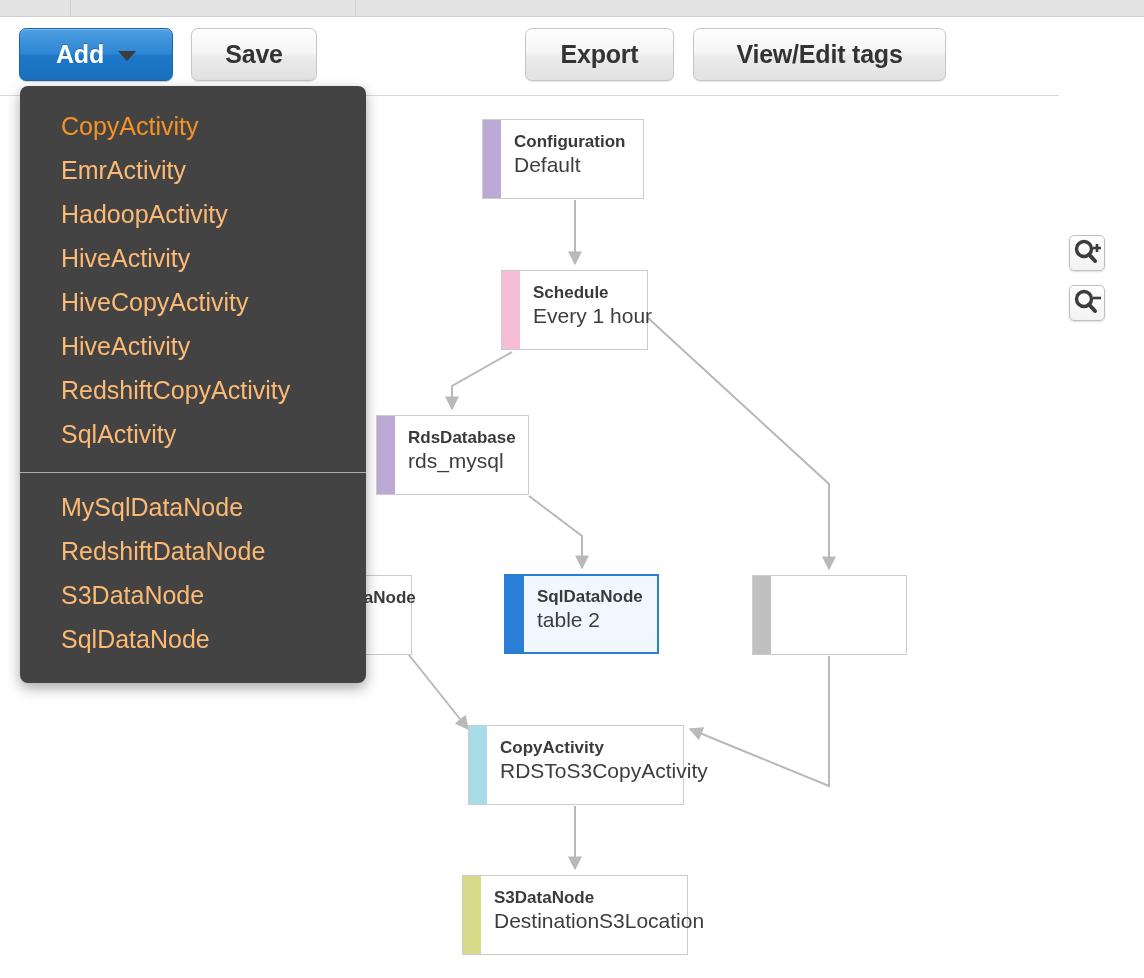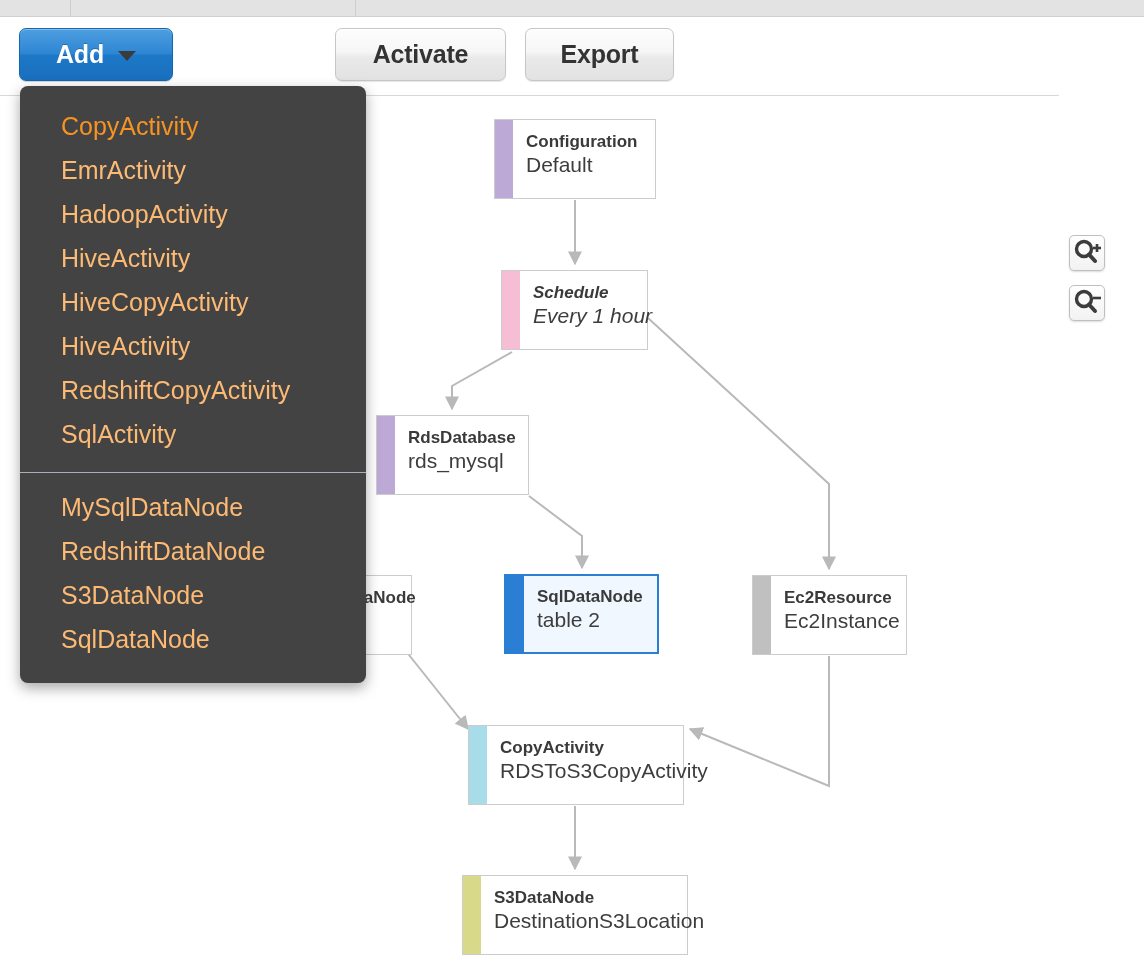--- a/index.html
+++ b/index.html
@@ -184,22 +184,23 @@
   <div class="top-strip">
     <div class="divider" style="left:70px"></div>
     <div class="divider" style="left:355px"></div>
   </div>
 
   <div class="toolbar">
     <div class="btn btn-primary" id="btn-add">
       <span>Add</span>
       <span class="caret"></span>
     </div>
-    <div class="btn btn-plain" id="btn-activate">Activate</div>
+    <div class="btn btn-plain" id="btn-save">Save</div>
     <div class="btn btn-plain" id="btn-export">Export</div>
+    <div class="btn btn-plain" id="btn-tags">View/Edit tags</div>
   </div>
 
   <div class="canvas">
 
     <svg width="1144" height="882">
       <defs>
         <marker id="arw" viewBox="0 0 10 10" refX="9" refY="5" markerWidth="7" markerHeight="7" orient="auto-start-reverse">
           <path d="M 0 0 L 10 5 L 0 10 z" fill="#b9b9b9"></path>
         </marker>
       </defs>
@@ -215,28 +216,28 @@
 
         <path d="M 366 505 L 468 633"></path>
 
         <path d="M 829 560 L 829 690 L 690 633"></path>
 
         <path d="M 575 710 L 575 773"></path>
       </g>
     </svg>
 
     <div id="nodes-layer">
-        <div class="node" style="left: 494px; top: 23px; width: 162px; height: 80px;">
+        <div class="node" style="left: 482px; top: 23px; width: 162px; height: 80px;">
           <div class="accent" style="background: rgb(189, 169, 214);"></div>
           <div class="body">
             <div class="title">Configuration</div>
             <div class="subtitle">Default</div>
           </div>
         </div>
-        <div class="node" style="left: 501px; top: 174px; width: 147px; height: 80px; font-style: italic;">
+        <div class="node" style="left: 501px; top: 174px; width: 147px; height: 80px;">
           <div class="accent" style="background: rgb(246, 190, 212);"></div>
           <div class="body">
             <div class="title">Schedule</div>
             <div class="subtitle">Every 1 hour</div>
           </div>
         </div>
         <div class="node" style="left: 376px; top: 319px; width: 153px; height: 80px;">
           <div class="accent" style="background: rgb(189, 169, 214);"></div>
           <div class="body">
             <div class="title">RdsDatabase</div>
@@ -252,24 +253,20 @@
         </div>
         <div class="node selected" style="left: 504px; top: 478px; width: 155px; height: 80px;">
           <div class="accent" style="background: rgb(42, 127, 212);"></div>
           <div class="body">
             <div class="title">SqlDataNode</div>
             <div class="subtitle">table 2</div>
           </div>
         </div>
         <div class="node" style="left: 752px; top: 479px; width: 155px; height: 80px;">
           <div class="accent" style="background: rgb(192, 192, 192);"></div>
-          <div class="body">
-            <div class="title">Ec2Resource</div>
-            <div class="subtitle">Ec2Instance</div>
-          </div>
         </div>
         <div class="node" style="left: 468px; top: 629px; width: 216px; height: 80px;">
           <div class="accent" style="background: rgb(168, 220, 232);"></div>
           <div class="body">
             <div class="title">CopyActivity</div>
             <div class="subtitle">RDSToS3CopyActivity</div>
           </div>
         </div>
         <div class="node" style="left: 462px; top: 779px; width: 226px; height: 80px;">
           <div class="accent" style="background: rgb(216, 218, 138);"></div>

